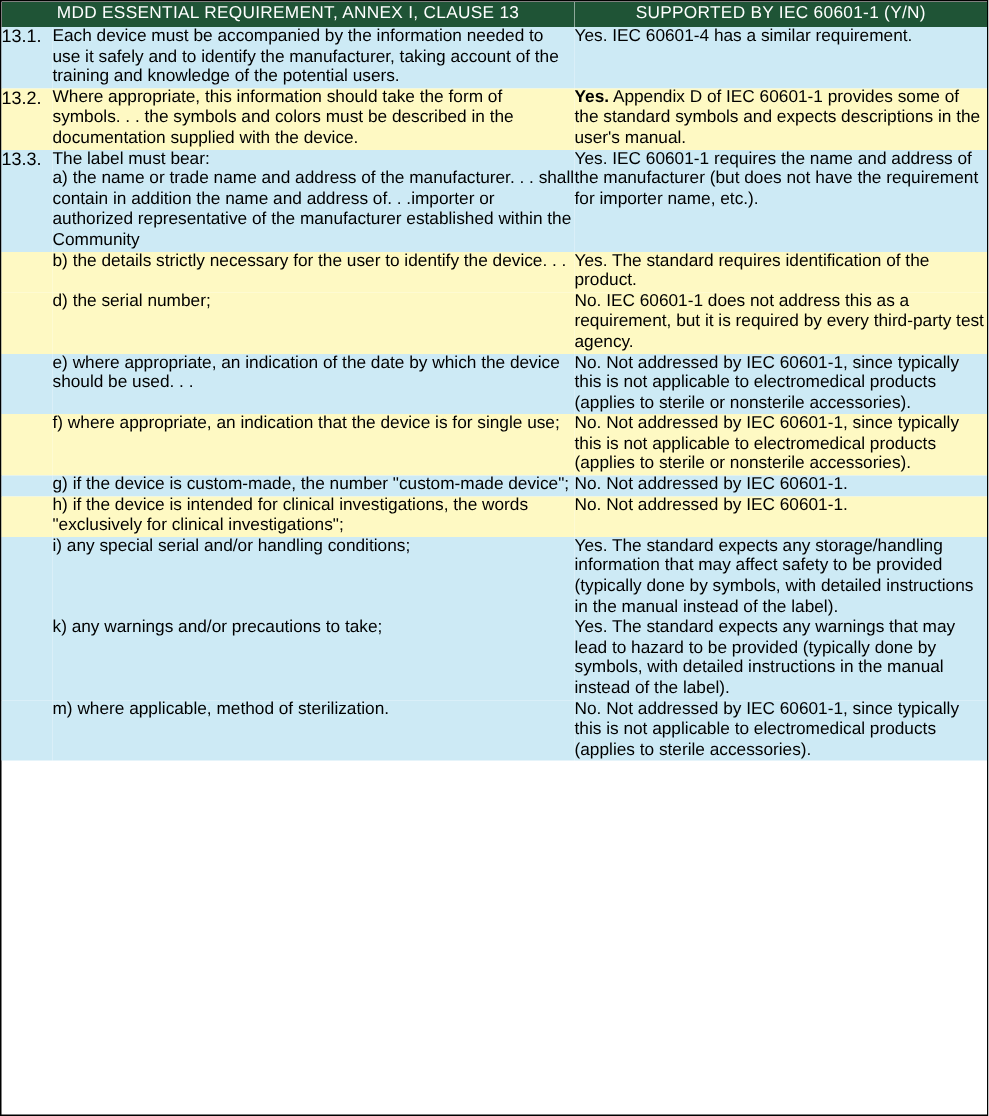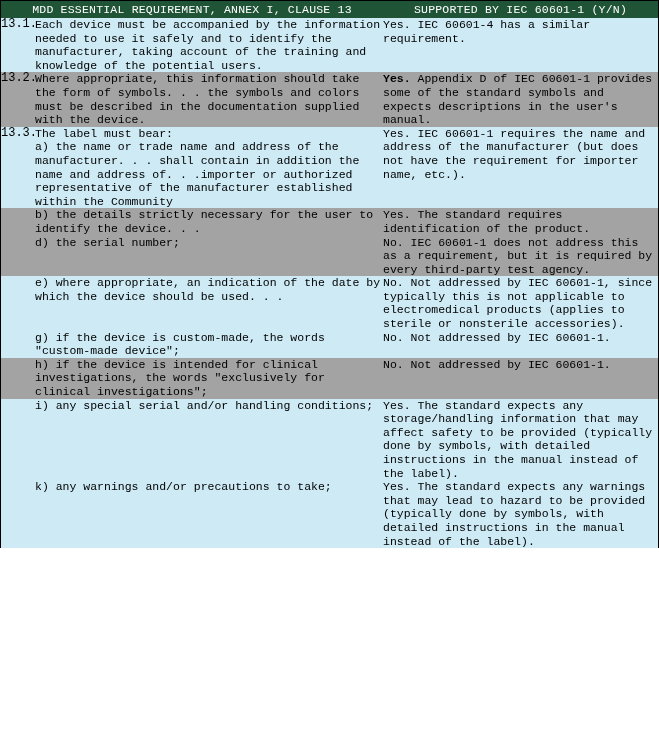--- a/index.html
+++ b/index.html
@@ -8,25 +8,24 @@
     background: #ffffff;
   }
   body {
     width: 659px;
     height: 744px;
     font-family: "Liberation Sans", sans-serif;
     overflow: hidden;
   }
   #table-wrap {
     width: 659px;
-    height: 548px;
+    height: 744px;
     box-sizing: border-box;
     border: 1px solid #000000;
     background: #ffffff;
-    font-family: Liberation Mono, monospace;
   }
   table.compliance-table {
     width: 100%;
     border-collapse: collapse;
     table-layout: fixed;
   }
   table.compliance-table td,
   table.compliance-table th {
     vertical-align: top;
     padding: 0;
@@ -69,21 +68,21 @@
     border-right: 1px solid #2a2f6e;
   }
   td.sup-cell {
     font-size: 11.5px;
     color: #000000;
     padding: 4px 6px 5px 5px;
     line-height: 13.6px;
   }
   
   tr.band-blue  > td { background: #cdeaf5; }
-  tr.band-green > td { background: #a3a3a3; }
+  tr.band-green > td { background: #fef9c3; }
 
   td .bold-lead { font-weight: bold; margin-top: 17px; }
 </style>
 </head>
 <body>
 
 <div id="table-wrap">
   <table class="compliance-table">
     <colgroup>
       <col class="c-num">
@@ -120,35 +119,45 @@
         <tr class="band-green">
           <td class="num-cell"></td>
           <td class="req-cell">d) the serial number;</td>
           <td class="sup-cell">No. IEC 60601-1 does not address this as a requirement, but it is required by every third-party test agency.</td>
         </tr>
         <tr class="band-blue">
           <td class="num-cell"></td>
           <td class="req-cell">e) where appropriate, an indication of the date by which the device should be used. . .</td>
           <td class="sup-cell">No. Not addressed by IEC 60601-1, since typically this is not applicable to electromedical products (applies to sterile or nonsterile accessories).</td>
         </tr>
+        <tr class="band-green">
+          <td class="num-cell"></td>
+          <td class="req-cell">f) where appropriate, an indication that the device is for single use;</td>
+          <td class="sup-cell">No. Not addressed by IEC 60601-1, since typically this is not applicable to electromedical products (applies to sterile or nonsterile accessories).</td>
+        </tr>
         <tr class="band-blue">
           <td class="num-cell"></td>
-          <td class="req-cell">g) if the device is custom-made, the words "custom-made device";</td>
+          <td class="req-cell">g) if the device is custom-made, the number "custom-made device";</td>
           <td class="sup-cell">No. Not addressed by IEC 60601-1.</td>
         </tr>
         <tr class="band-green">
           <td class="num-cell"></td>
           <td class="req-cell">h) if the device is intended for clinical investigations, the words "exclusively for clinical investigations";</td>
           <td class="sup-cell">No. Not addressed by IEC 60601-1.</td>
         </tr>
         <tr class="band-blue">
           <td class="num-cell"></td>
           <td class="req-cell">i) any special serial and/or handling conditions;</td>
           <td class="sup-cell">Yes. The standard expects any storage/handling information that may affect safety to be provided (typically done by symbols, with detailed instructions in the manual instead of the label).</td>
         </tr>
         <tr class="band-blue">
           <td class="num-cell"></td>
           <td class="req-cell">k) any warnings and/or precautions to take;</td>
           <td class="sup-cell">Yes. The standard expects any warnings that may lead to hazard to be provided (typically done by symbols, with detailed instructions in the manual instead of the label).</td>
         </tr>
+        <tr class="band-blue">
+          <td class="num-cell"></td>
+          <td class="req-cell">m) where applicable, method of sterilization.</td>
+          <td class="sup-cell">No. Not addressed by IEC 60601-1, since typically this is not applicable to electromedical products (applies to sterile accessories).</td>
+        </tr>
       </tbody>
   </table>
 </div>
 
 </body></html>

